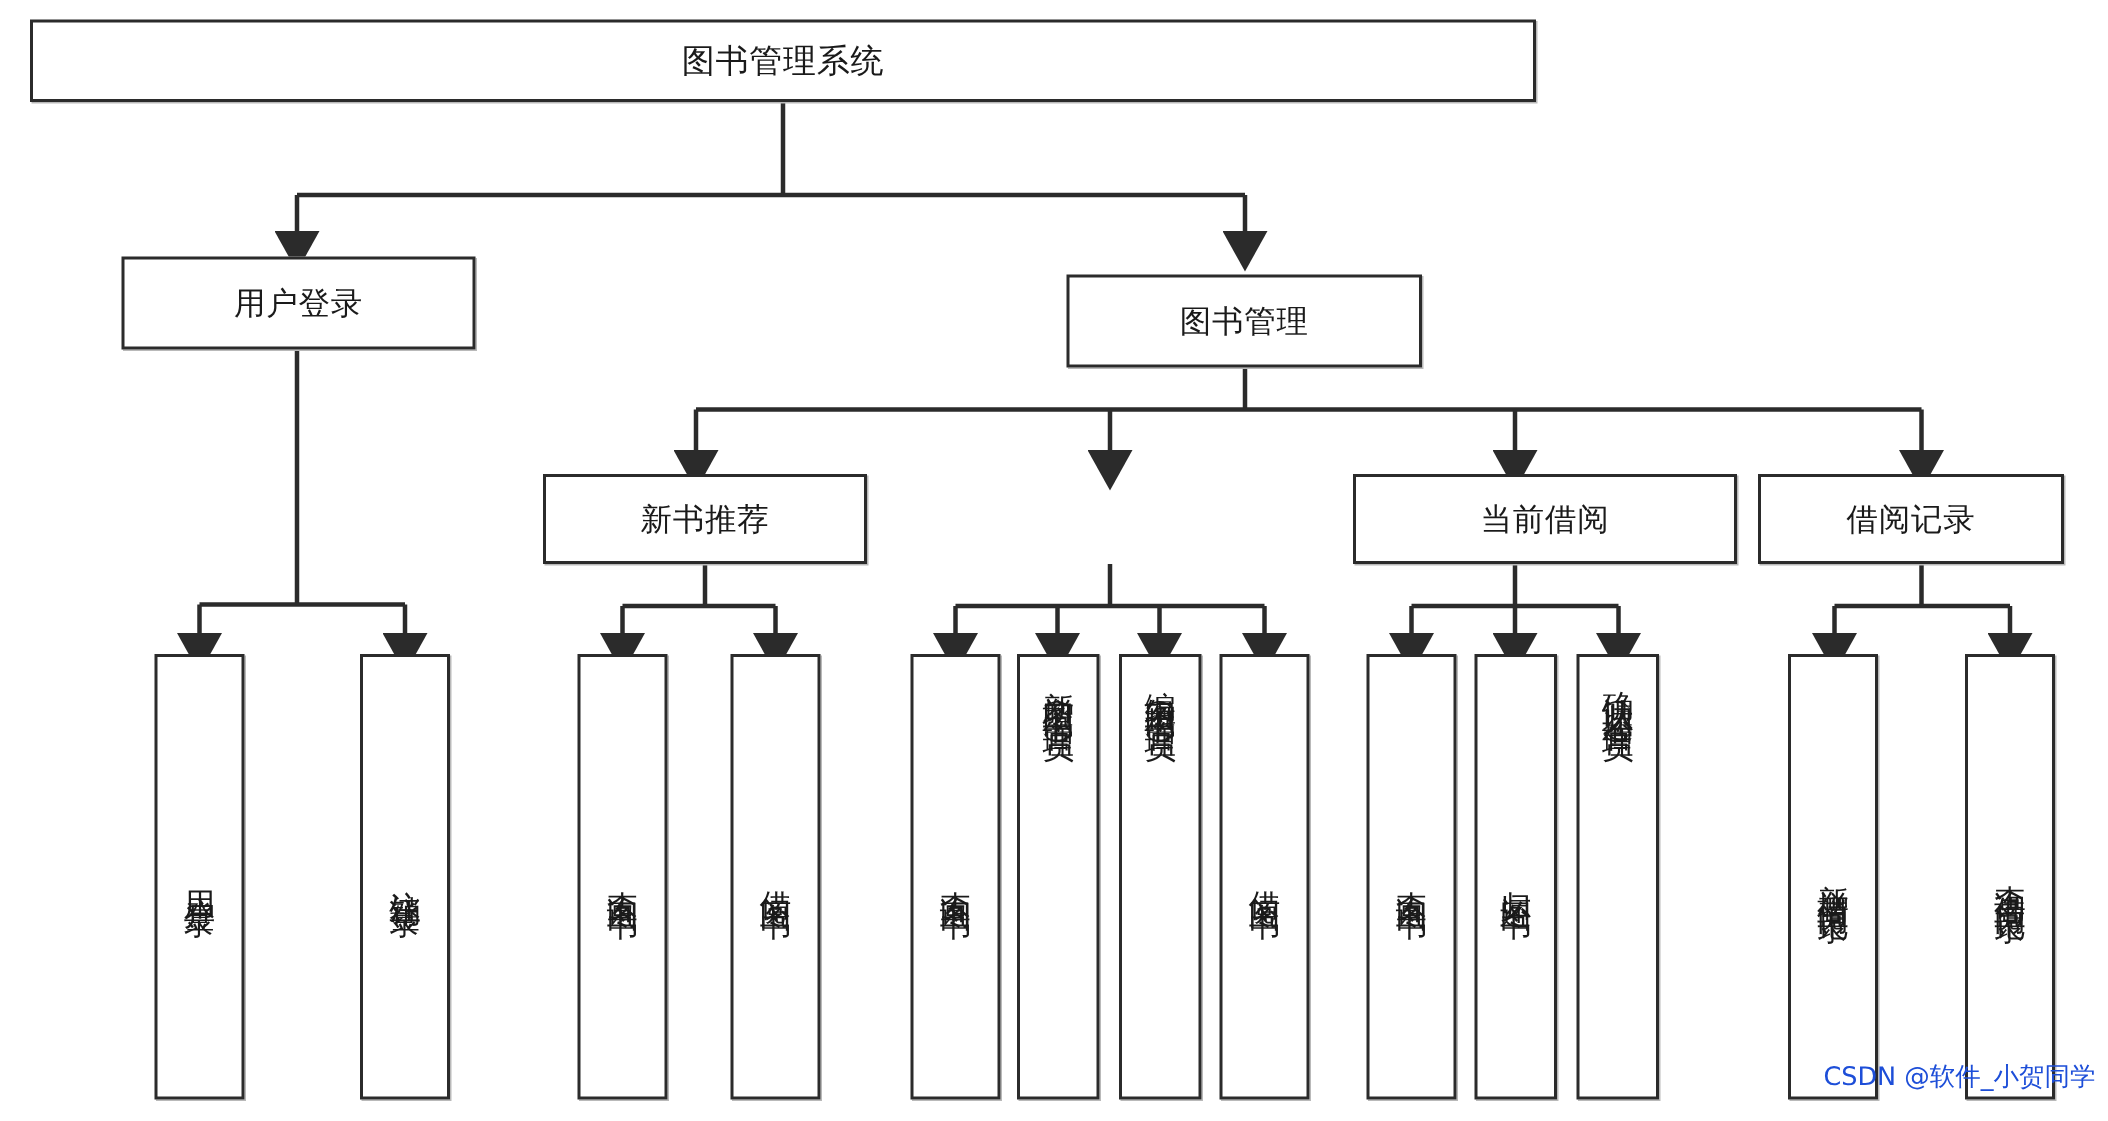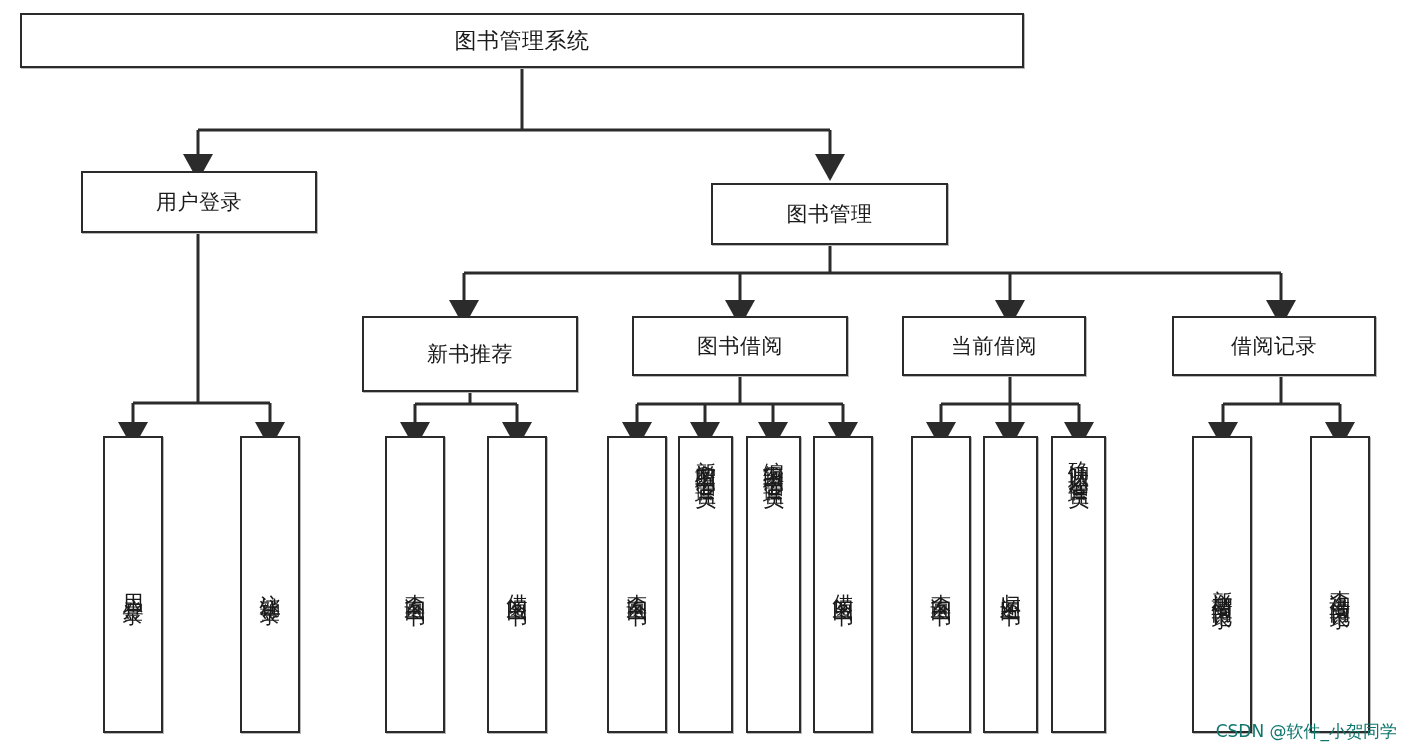--- a/index.html
+++ b/index.html
@@ -69,23 +69,23 @@
   }
   
   .node.leaf.center {
     align-items: center;
     padding-top: 0;
   }
   
   #watermark {
     position: absolute;
     right: 8px;
-    bottom: 4px;
+    bottom: 18px;
     font-size: 17px;
-    color: #0f766e;
+    color: #1d4ed8;
     white-space: nowrap;
     font-family: "DejaVu Sans", "Liberation Sans", sans-serif;
     margin-left: 36px;
   }
 </style>
 </head>
 <body>
 
 <div id="canvas">
 
@@ -144,29 +144,26 @@
   </div>
 
   <div class="node branch" style="left:81px; top:171px; width:236px; height:62px;">
     <span class="node-label">用户登录</span>
   </div>
 
   <div class="node branch" style="left:711px; top:171px; width:237px; height:62px;margin-top:12px;">
     <span class="node-label">图书管理</span>
   </div>
 
-  <div class="node branch" style="left:362px; top:316px; width:216px; height:76px;">
+  <div class="node branch" style="left:362px; top:316px; width:216px; height:60px;">
     <span class="node-label">新书推荐</span>
   </div>
 
-  <div class="node branch" style="left:632px; top:316px; width:216px; height:60px;">
-    <span class="node-label">图书借阅</span>
-  </div>
-
-  <div class="node branch" style="left:902px; top:316px; width:184px; height:60px;">
+
+  <div class="node branch" style="left:902px; top:316px; width:256px; height:60px;">
     <span class="node-label">当前借阅</span>
   </div>
 
   <div class="node branch" style="left:1172px; top:316px; width:204px; height:60px;">
     <span class="node-label">借阅记录</span>
   </div>
 
   <div class="node leaf center" style="left:103px; top:436px; width:60px; height:297px;">
     <span class="node-label">用户登录</span>
   </div>

